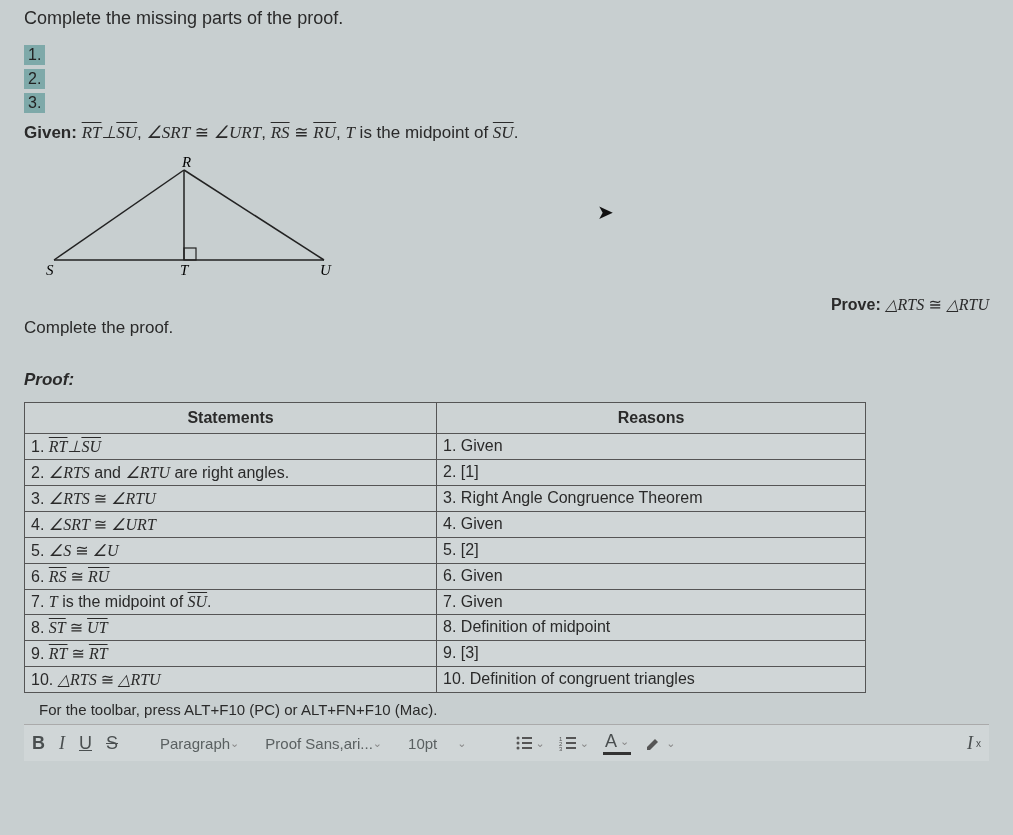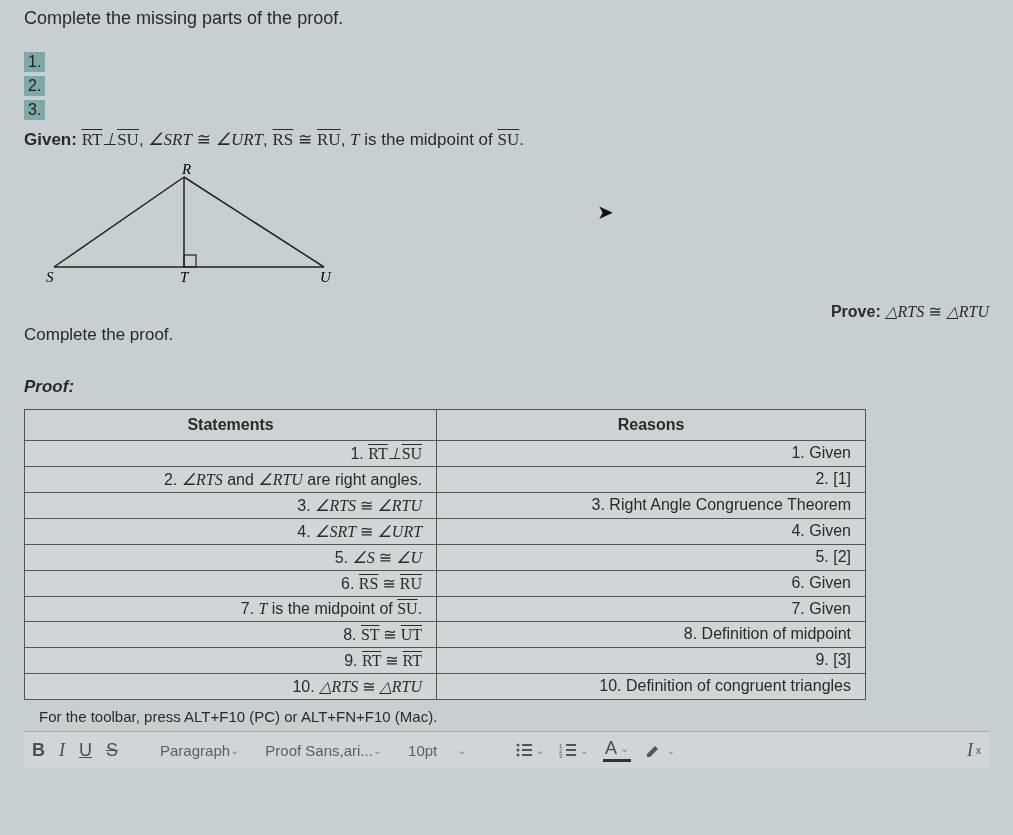--- a/index.html
+++ b/index.html
@@ -6,50 +6,50 @@
     body {
       font-family: Arial, Helvetica, sans-serif;
       background: #c8cfd0;
       padding: 0;
       width: 1013px;
       height: 835px;
       overflow: hidden;
       color: #2a2a2a;
     }
     .content { padding: 8px 24px 0 24px; }
-    .instr { font-size: 18px; margin-bottom: 22px; }
+    .instr { font-size: 18px; margin-bottom: 15px; }
     .numlist { margin: 2px 0 8px 0; }
     .numlist div {
       display: inline-block;
       background: #7ea9a9;
       padding: 1px 4px;
       margin: 1px 0;
       font-size: 16px;
       color: #222;
     }
     .numlist { display: flex; flex-direction: column; align-items: flex-start; gap: 2px; }
     .given { font-size: 17px; margin: 8px 0 12px 0; }
     .given b { font-weight: bold; }
-    .ov { text-decoration: overline; font-family: 'Times New Roman', serif; }
+    .ov { text-decoration: overline; font-style: italic; font-family: 'Times New Roman', serif; }
     .mth { font-style: italic; font-family: 'Times New Roman', serif; }
     .diagram { margin: 10px 0 6px 0; }
     .prove { font-size: 16px; margin: 10px 0 4px 0; text-align: right; }
     .prove b { font-weight: bold; }
     .compl { font-size: 17px; margin-bottom: 32px; }
     .proof-label { font-size: 17px; font-weight: bold; margin-bottom: 12px; font-style: italic; }
     table {
       border-collapse: collapse;
       width: 842px;
       background: #d0d6d7;
     }
     th, td {
       border: 1px solid #555;
-      padding: 3px 14px;
+      padding: 3px 6px;
       font-size: 16px;
-      text-align: right;
+      text-align: left;
       vertical-align: top;
     }
     th {
       text-align: center;
       font-weight: bold;
       background: #cdd3d4;
       padding: 6px;
     }
     td:first-child { width: 49%; }
     .toolbar-hint { font-size: 15px; margin: 8px 0 6px 15px; }

